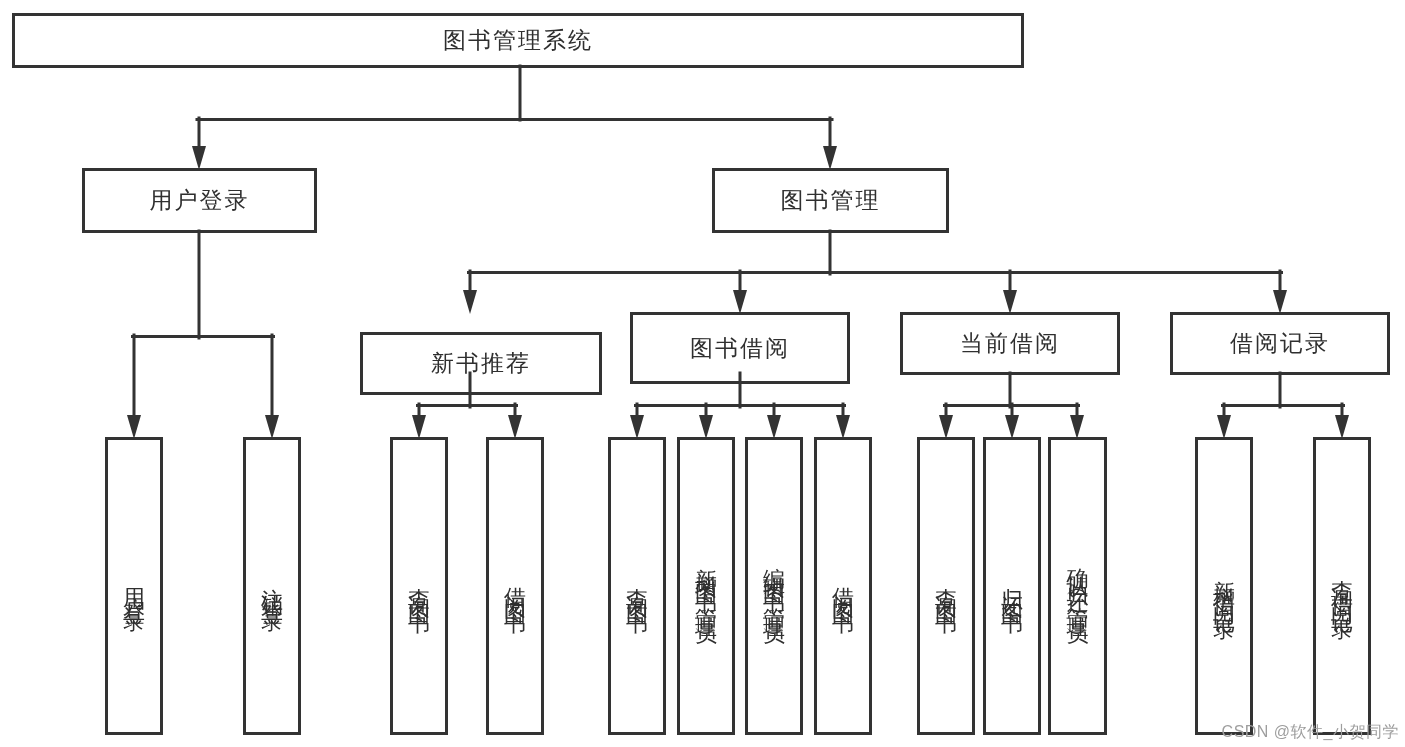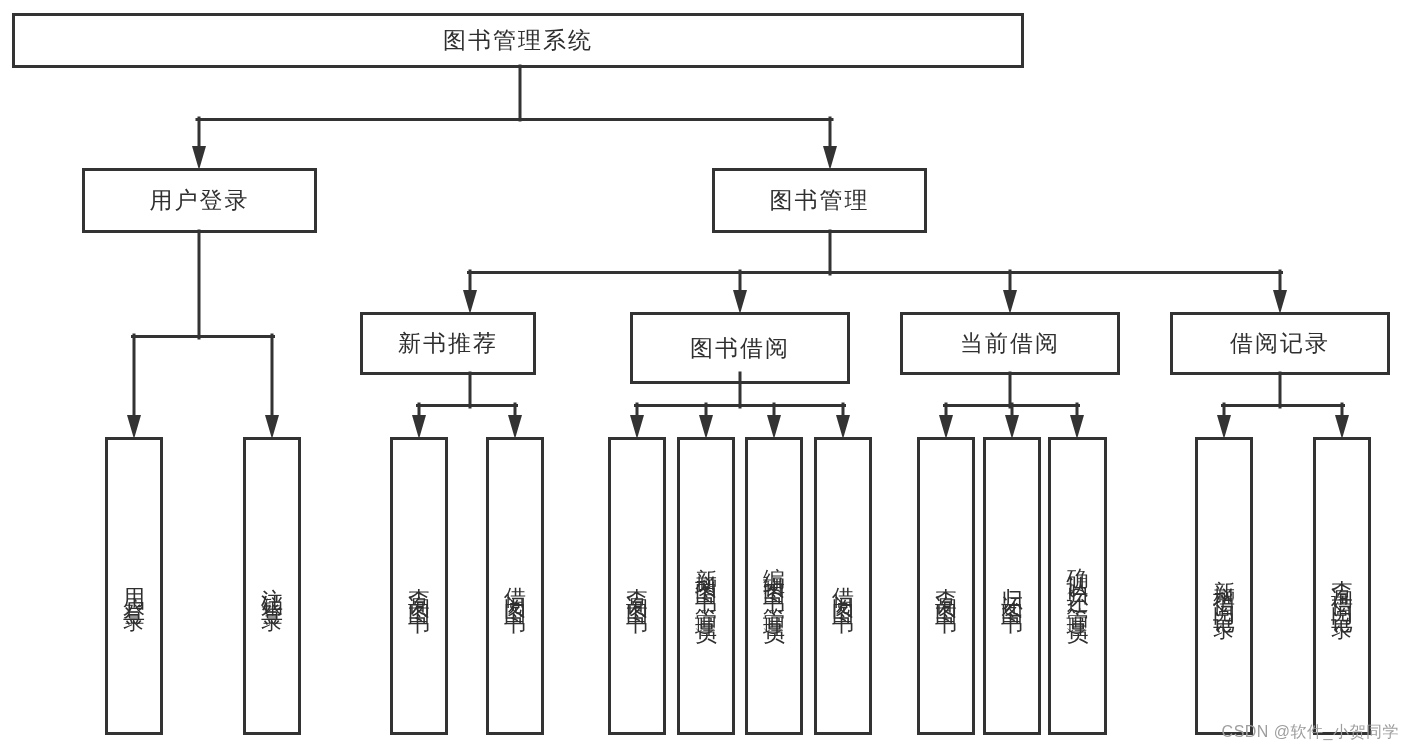--- a/index.html
+++ b/index.html
@@ -105,25 +105,25 @@
     </g>
   </svg>
 
   <div class="box" style="left:12px;top:13px;width:1012px;height:55px">
     <span class="lbl">图书管理系统</span>
   </div>
 
   <div class="box" style="left:82px;top:168px;width:235px;height:65px">
     <span class="lbl">用户登录</span>
   </div>
-  <div class="box" style="left:712px;top:168px;width:215px;height:65px">
+  <div class="box" style="left:712px;top:168px;width:237px;height:65px">
     <span class="lbl">图书管理</span>
   </div>
 
-  <div class="box" style="left:360px;top:312px;width:176px;height:63px">
+  <div class="box" style="left:360px;top:332px;width:242px;height:63px">
     <span class="lbl">新书推荐</span>
   </div>
   <div class="box" style="left:630px;top:312px;width:220px;height:72px">
     <span class="lbl">图书借阅</span>
   </div>
   <div class="box" style="left:900px;top:312px;width:220px;height:63px">
     <span class="lbl">当前借阅</span>
   </div>
   <div class="box" style="left:1170px;top:312px;width:220px;height:63px">
     <span class="lbl">借阅记录</span>

